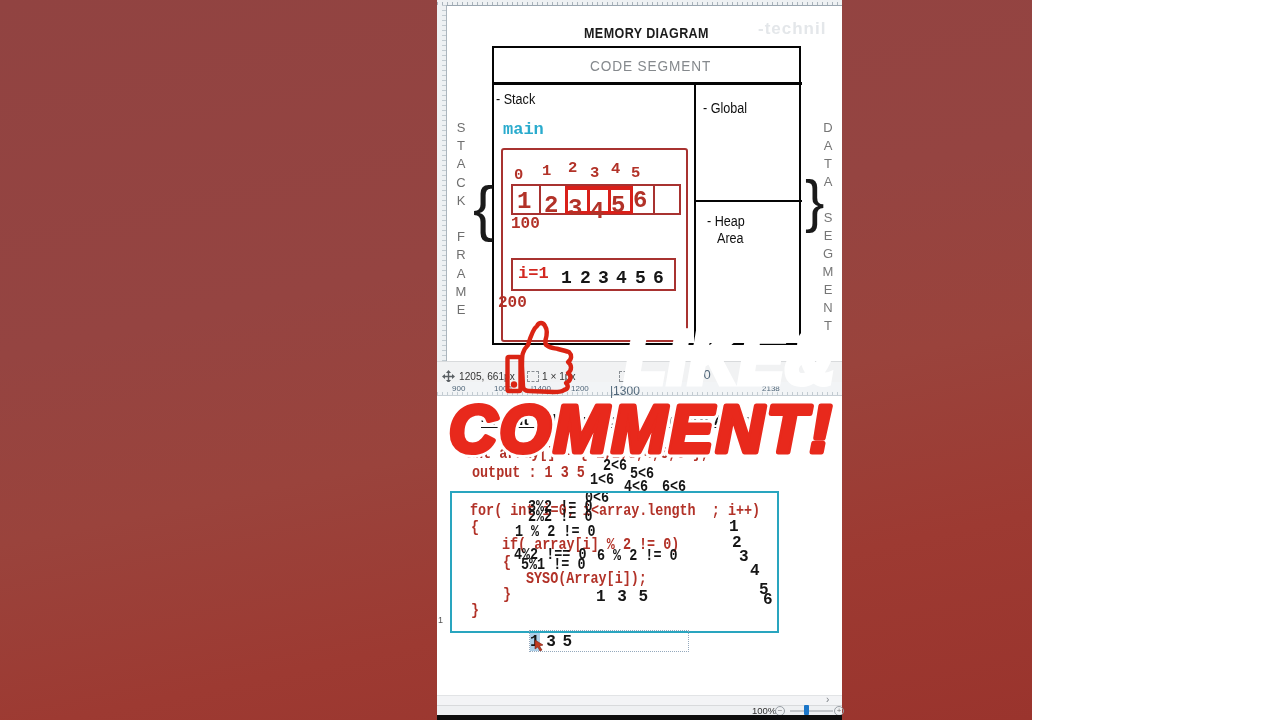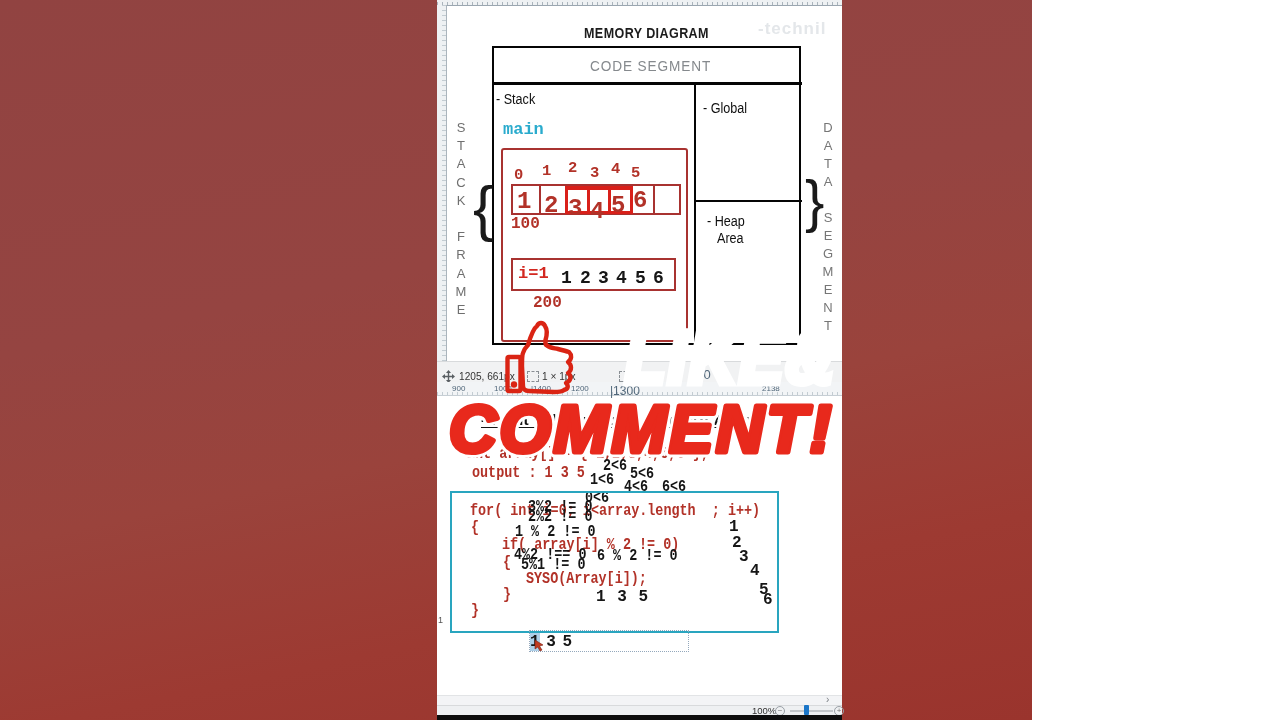--- a/index.html
+++ b/index.html
@@ -80,21 +80,21 @@
 
 <div class="abs mono" style="left:518px;top:264px;font-size:17px;color:#d32820;">i=1</div>
 
 <div class="abs mono blk" style="left:561px;top:268px;font-size:18px;">1</div>
 <div class="abs mono blk" style="left:580px;top:268px;font-size:18px;">2</div>
 <div class="abs mono blk" style="left:598px;top:268px;font-size:18px;">3</div>
 <div class="abs mono blk" style="left:616px;top:268px;font-size:18px;">4</div>
 <div class="abs mono blk" style="left:635px;top:268px;font-size:18px;">5</div>
 <div class="abs mono blk" style="left:653px;top:268px;font-size:18px;">6</div>
 
-<div class="abs mono red" style="left:533px;top:294px;font-size:16px;">200</div>
+<div class="abs mono red" style="left:498px;top:294px;font-size:16px;">200</div>
 
 <div class="abs" style="left:473px;top:177px;font-size:62px;font-weight:400;color:#1a1a1a;line-height:1;">{</div>
 
 <div class="abs" style="left:805px;top:172px;font-size:58px;font-weight:400;color:#1a1a1a;line-height:1;">}</div>
 
 <div class="abs" style="left:454px;top:119px;width:14px;font-size:13px;color:#6f6f6f;line-height:18.2px;text-align:center;">S<br>T<br>A<br>C<br>K<br><br>F<br>R<br>A<br>M<br>E</div>
 
 <div class="abs" style="left:821px;top:119px;width:14px;font-size:13px;color:#767676;line-height:18px;text-align:center;">D<br>A<br>T<br>A<br><br>S<br>E<br>G<br>M<br>E<br>N<br>T</div>
 
 <div class="abs" style="left:437px;top:361px;width:405px;height:21px;background:#f1f2f3;border-top:1px solid #d8dadc;"></div>

